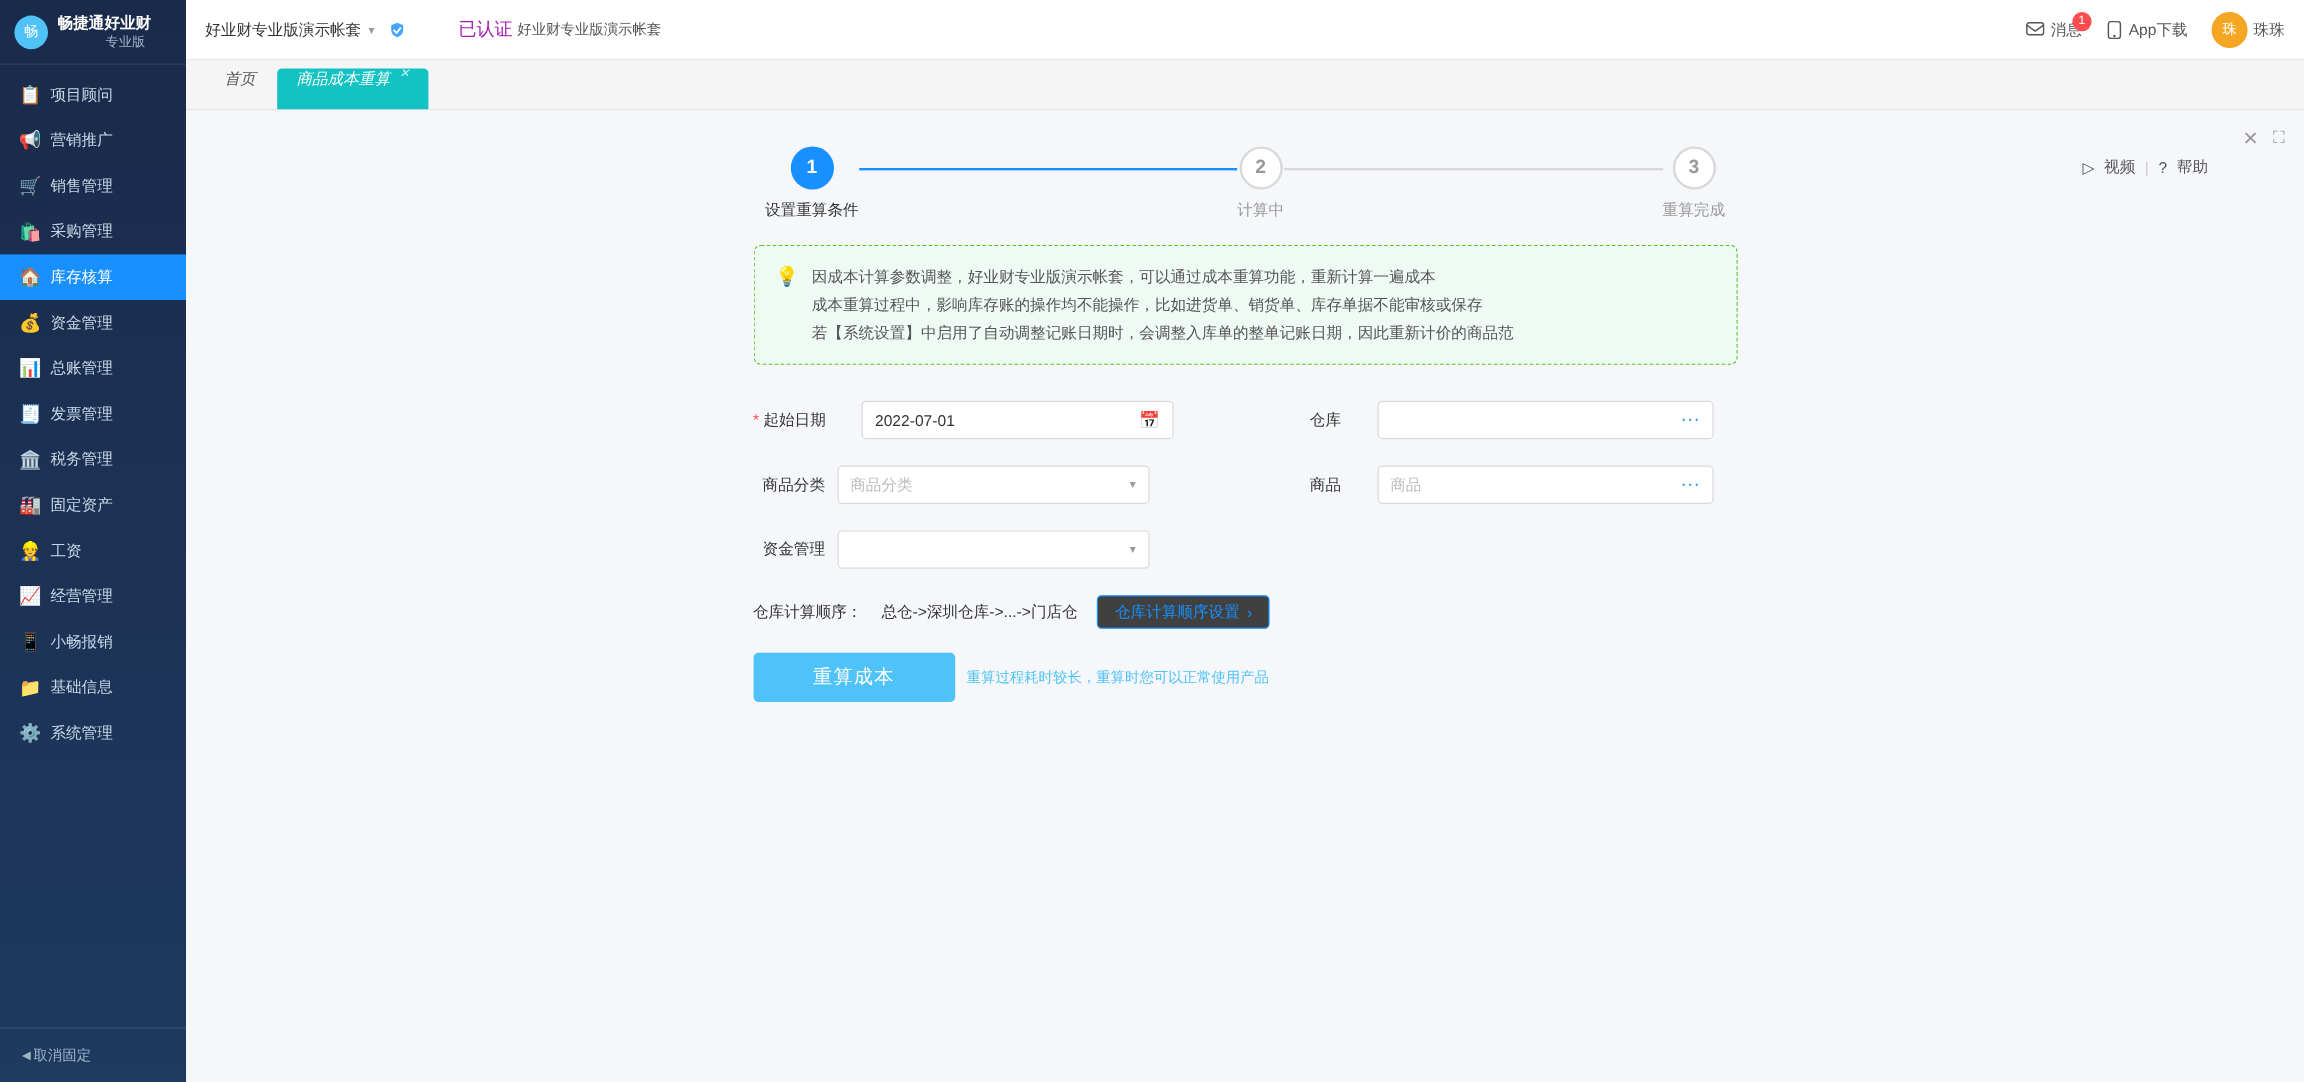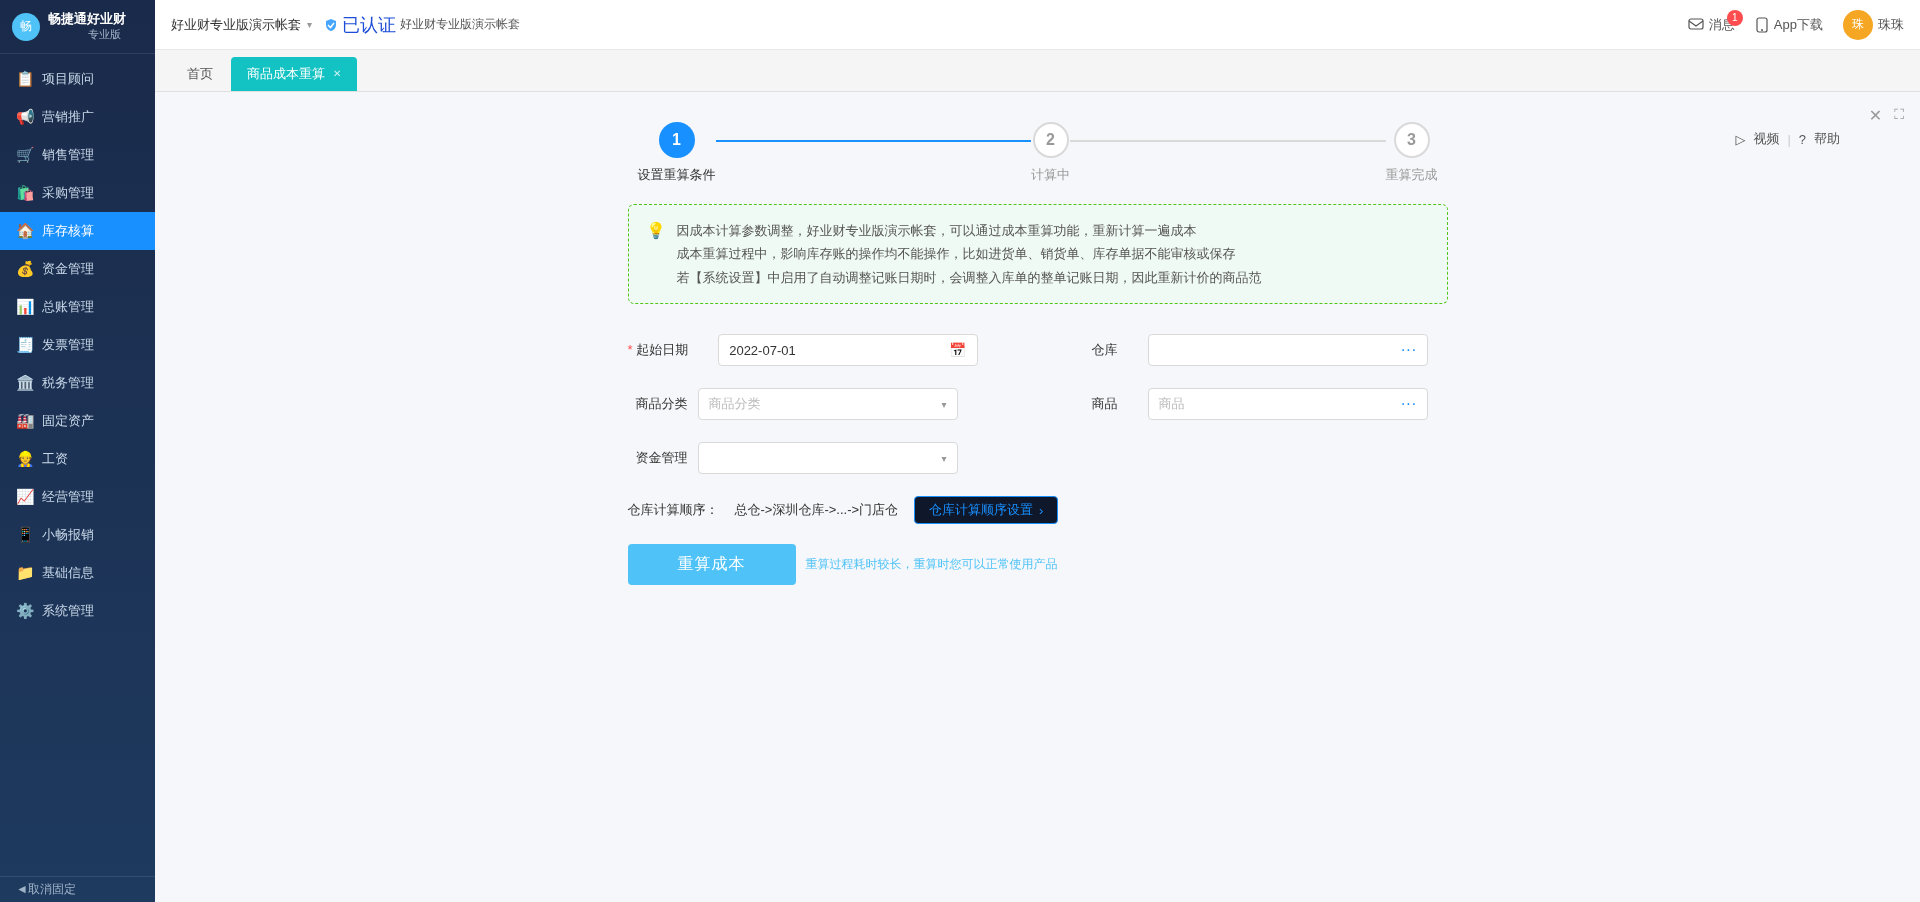--- a/index.html
+++ b/index.html
@@ -62,21 +62,21 @@
       transition: background 0.2s;
       font-size: 13px;
     }
     .nav-item.active { background: #1890ff; color: white; }
     .nav-item .nav-icon {
       font-size: 15px;
       width: 18px;
       text-align: center;
     }
     .sidebar-bottom {
-      padding: 4px 16px;
+      padding: 14px 16px;
       color: #a0b4c8;
       font-size: 12px;
       display: flex;
       align-items: flex-end;
       gap: 6px;
       cursor: pointer;
       border-top: 1px solid rgba(255,255,255,0.1);
     }
 
     
@@ -161,26 +161,26 @@
       display: flex;
       align-items: flex-end;
       padding: 0 16px;
       gap: 2px;
       border-bottom: 1px solid #e0e0e0;
     }
     .tab {
       height: 34px;
       padding: 0 16px;
       display: flex;
-      align-items: center;
       gap: 8px;
       cursor: pointer;
       font-size: 13px;
       border-radius: 4px 4px 0 0;
       color: #555;
+      font-style: italic;
     }
     .tab.active {
       background: #13c2c2;
       color: white;
     }
     .tab-home {
       background: transparent;
       color: #555;
     }
     .tab-close {
@@ -356,21 +356,21 @@
       font-size: 13px;
       color: #333;
       white-space: nowrap;
     }
     .warehouse-value {
       font-size: 13px;
       color: #333;
     }
     .warehouse-btn {
       border: 1px solid #1890ff;
-      background: #0f172a;
+      background: #404040;
       color: #1890ff;
       padding: 4px 14px;
       border-radius: 4px;
       cursor: pointer;
       font-size: 13px;
       display: flex;
       align-items: center;
       gap: 6px;
       white-space: nowrap;
     }
@@ -492,21 +492,21 @@
   <div class="topbar">
     <div class="topbar-account">
       <span>好业财专业版演示帐套</span>
       <span class="chevron-icon">▾</span>
     </div>
     <div class="verified-badge">
       <svg width="14" height="14" viewBox="0 0 14 14">
         <path d="M7 1L2 3v4c0 3 2.5 5.5 5 6 2.5-.5 5-3 5-6V3L7 1z" fill="#1890ff" opacity="0.8"></path>
         <polyline points="4,7 6.5,9.5 10,5" stroke="white" stroke-width="1.5" fill="none"></polyline>
       </svg>
-      <span style="color:#1d4ed8;font-size:18px;">已认证</span>
+      <span style="color:#a21caf;font-size:15px;margin-left:40px;">已认证</span>
       <span style="color:#555;font-size:12px;">好业财专业版演示帐套</span>
     </div>
     <div class="topbar-right">
       <div class="topbar-btn">
         <svg width="16" height="16" viewBox="0 0 16 16">
           <rect x="1" y="2" width="14" height="10" rx="2" fill="none" stroke="#555" stroke-width="1.2"></rect>
           <polyline points="1,4 8,9 15,4" stroke="#555" stroke-width="1.2" fill="none"></polyline>
         </svg>
         <span>消息</span>
         <span class="badge">1</span>

